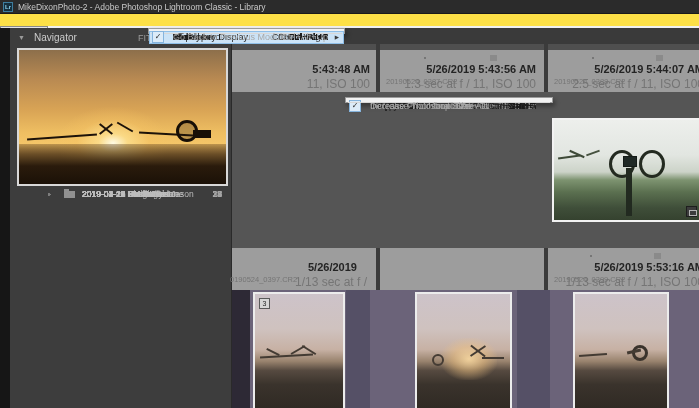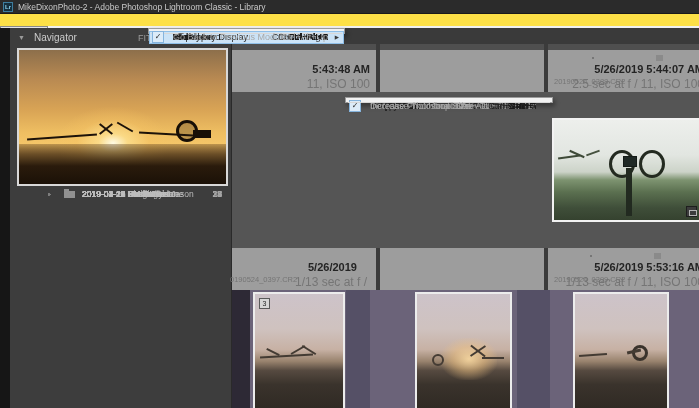--- a/index.html
+++ b/index.html
@@ -253,20 +253,33 @@
   <div class="vdiv" style="left:376px"></div>
   <div class="vdiv" style="left:544px"></div>
   <div class="vdiv2" style="left:376px"></div>
   <div class="vdiv2" style="left:544px"></div>
 
   <div class="gcell" style="left:252px;top:50px;width:120px;">
     <div class="c-date" style="right:2px">5:43:48 AM</div>
     <div class="c-exp" style="right:2px">11, ISO 100</div>
   </div>
 
+  <div class="gcell" style="left:376px;top:50px;width:168px;">
+    <div class="dots" style="left:48px">
+      <span class="dot"></span>
+        <span class="dot"></span>
+        <span class="dot"></span>
+        <span class="dot"></span>
+        <span class="dot"></span>
+    </div>
+    <div class="badge-sq" style="left:114px"></div>
+    <div class="c-date">5/26/2019 5:43:56 AM</div>
+    <div class="c-file">20190524_0387.CR2</div>
+    <div class="c-exp">1.3 sec at f / 11, ISO 100</div>
+  </div>
 
   <div class="gcell" style="left:544px;top:50px;width:168px;">
     <div class="dots" style="left:48px">
       <span class="dot"></span>
         <span class="dot"></span>
         <span class="dot"></span>
         <span class="dot"></span>
         <span class="dot"></span>
     </div>
     <div class="badge-sq" style="left:112px"></div>

